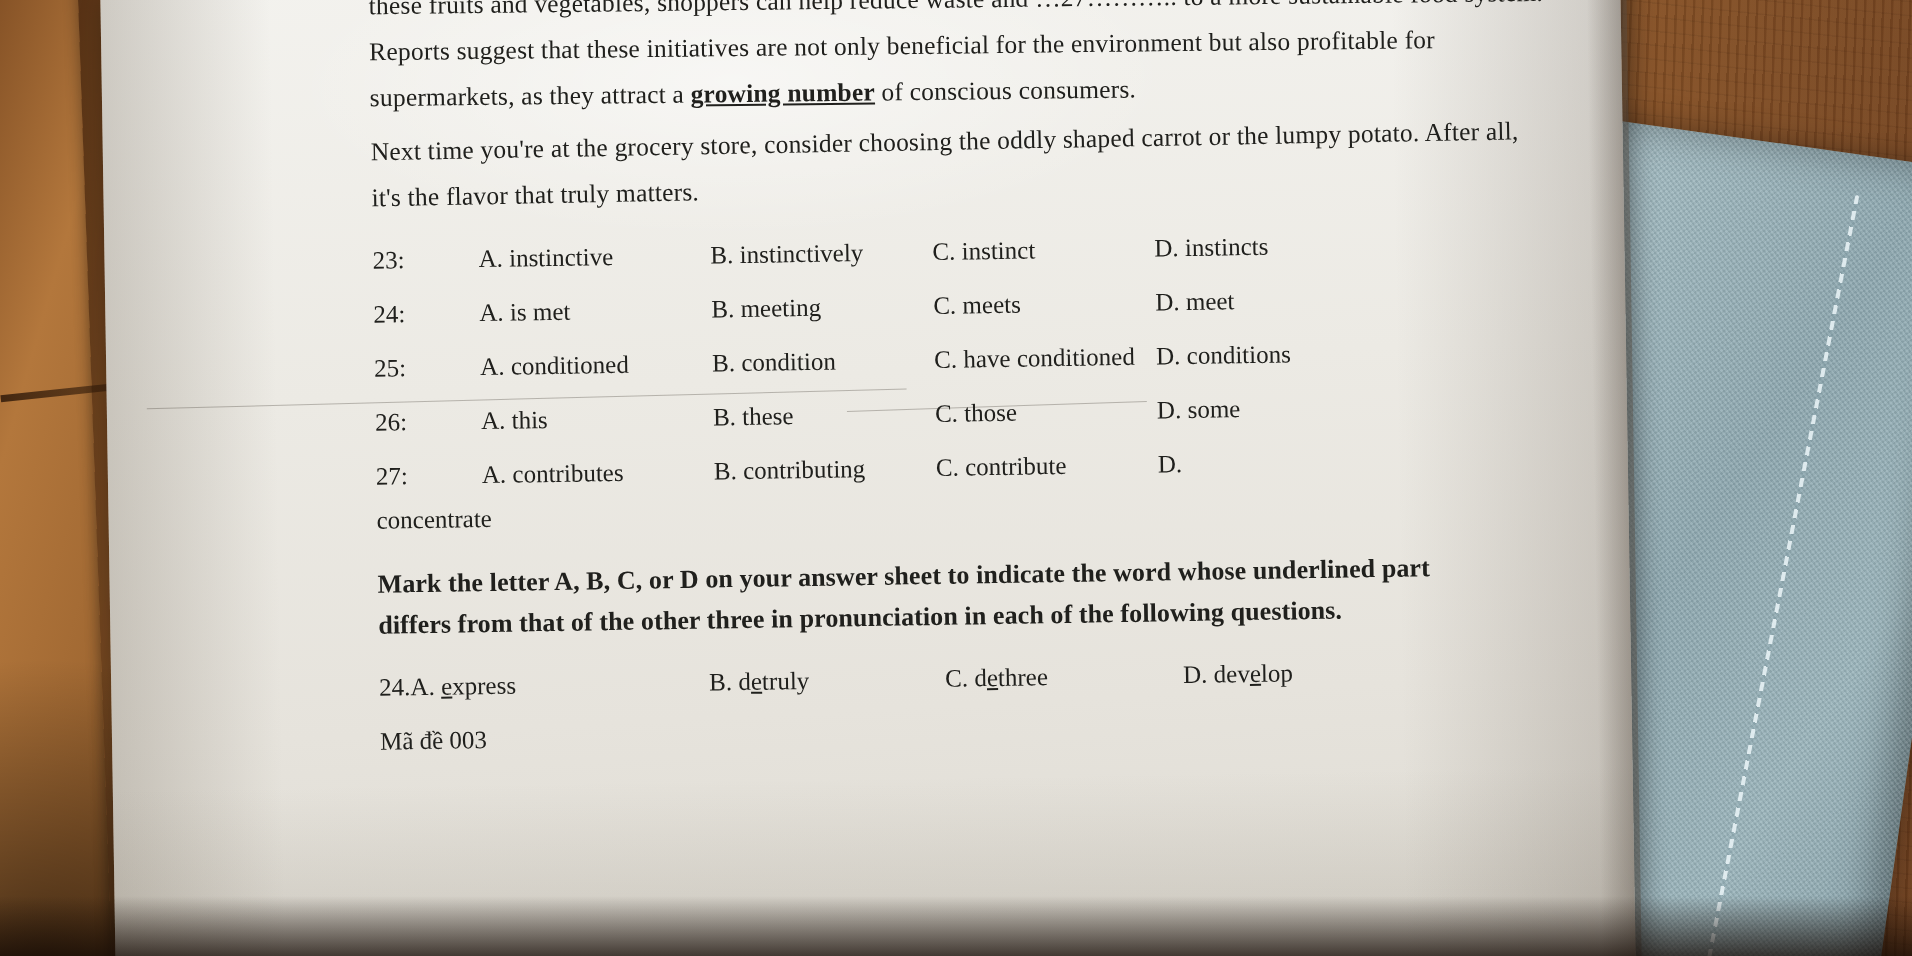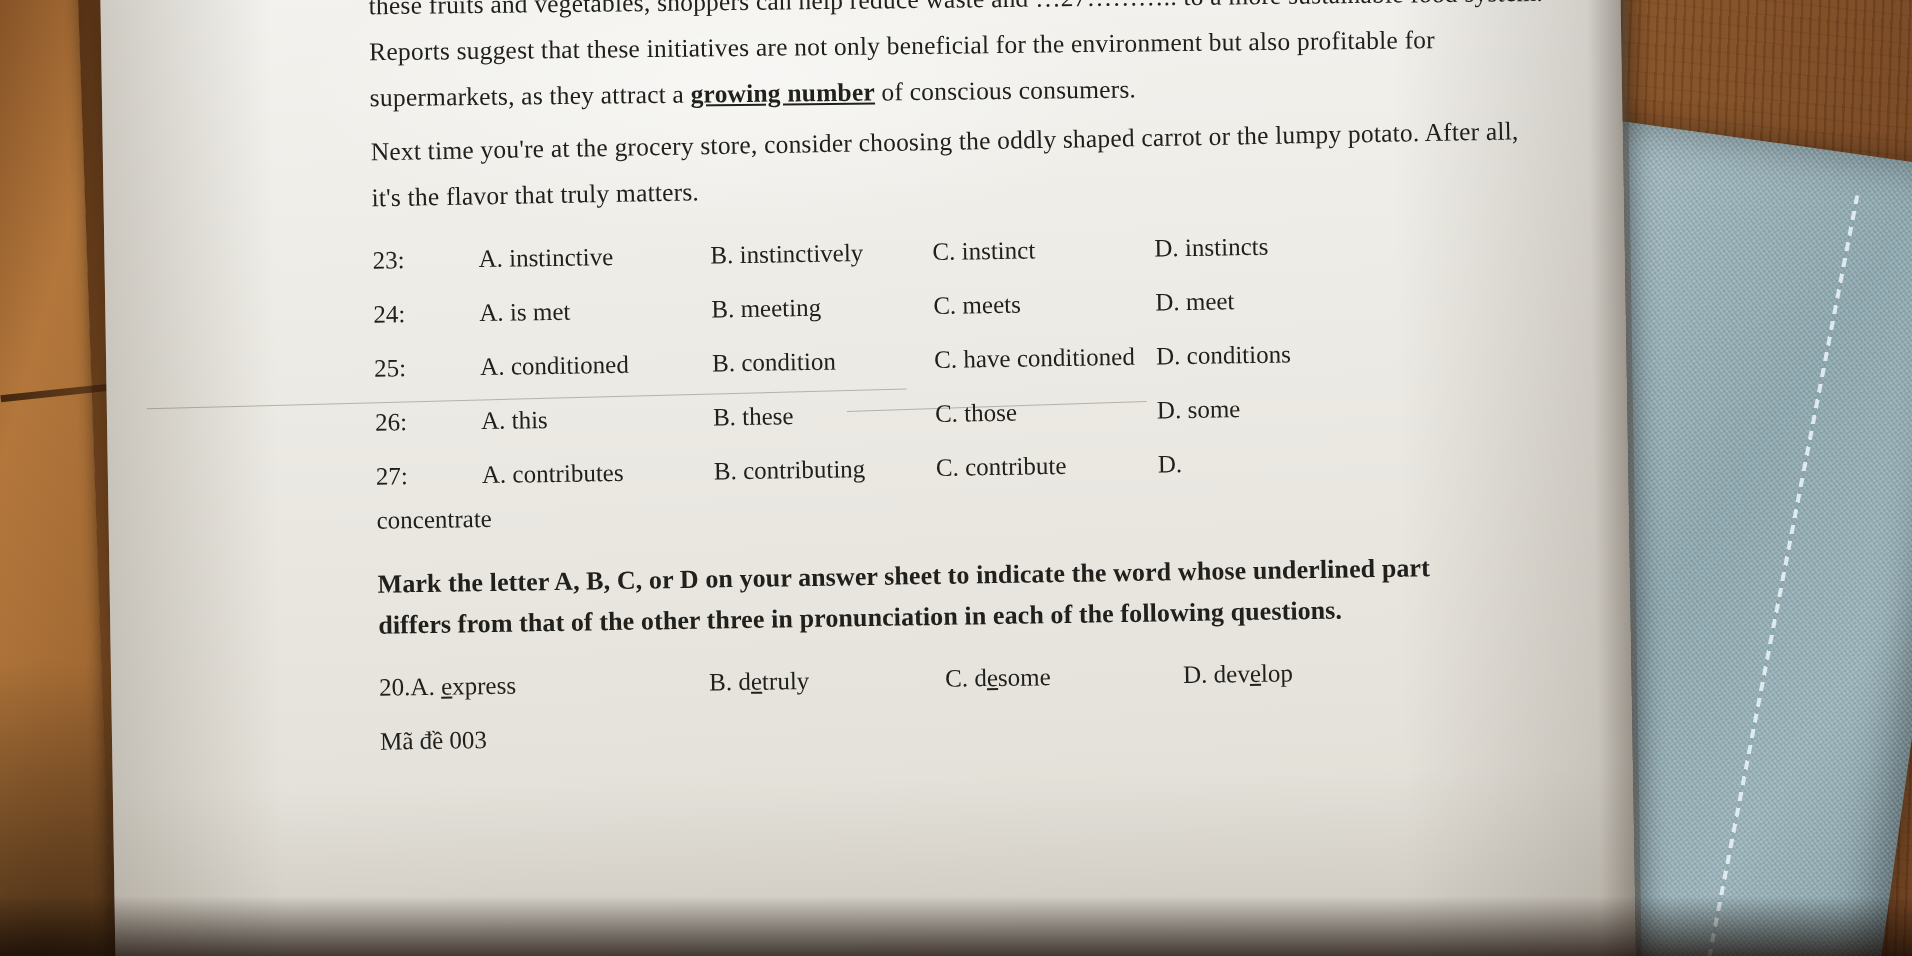--- a/index.html
+++ b/index.html
@@ -290,23 +290,23 @@
           <span class="opt o-c">C.  contribute</span>
           <span class="opt o-d">D.</span>
         </div>
         <div class="wrap-extra">concentrate</div>
 
       </div>
 
       <p class="instruction">Mark the letter A, B, C, or D on your answer sheet to indicate the word whose underlined part differs from that of the other three in pronunciation in each of the following questions.</p>
 
       <div class="pron-row">
-        <span class="opt o-a"><span>20.</span><span>A. </span><span class="ul">e</span><span>xpress</span></span>
+        <span class="opt o-a"><span>24.</span><span>A. </span><span class="ul">e</span><span>xpress</span></span>
         <span class="opt o-b"><span>B. d</span><span class="ul">e</span><span>truly</span></span>
-        <span class="opt o-c"><span>C. d</span><span class="ul">e</span><span>some</span></span>
+        <span class="opt o-c"><span>C. d</span><span class="ul">e</span><span>three</span></span>
         <span class="opt o-d"><span>D. dev</span><span class="ul">e</span><span>lop</span></span>
       </div>
 
       <div class="code">Mã đề 003</div>
 
     </div>
   </div>
 
   <div class="bottom-dark"></div>
 </div>

